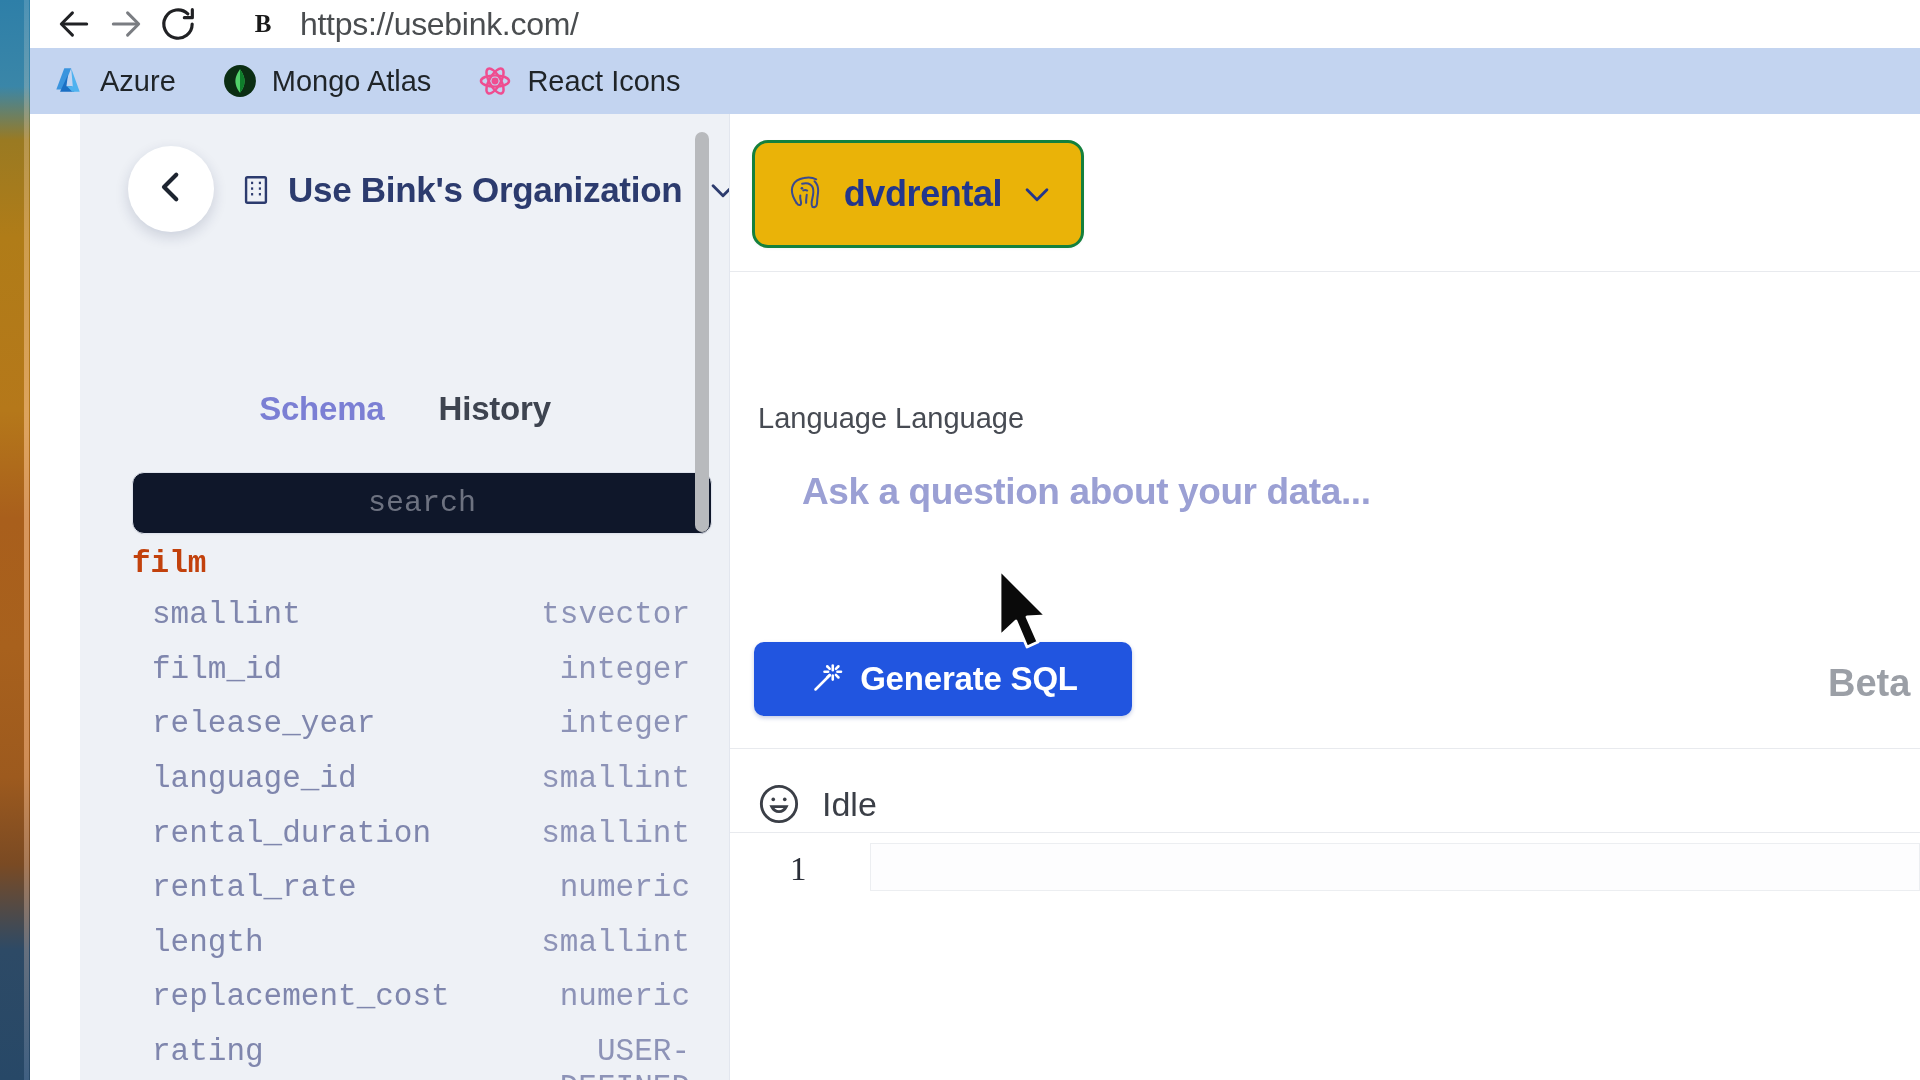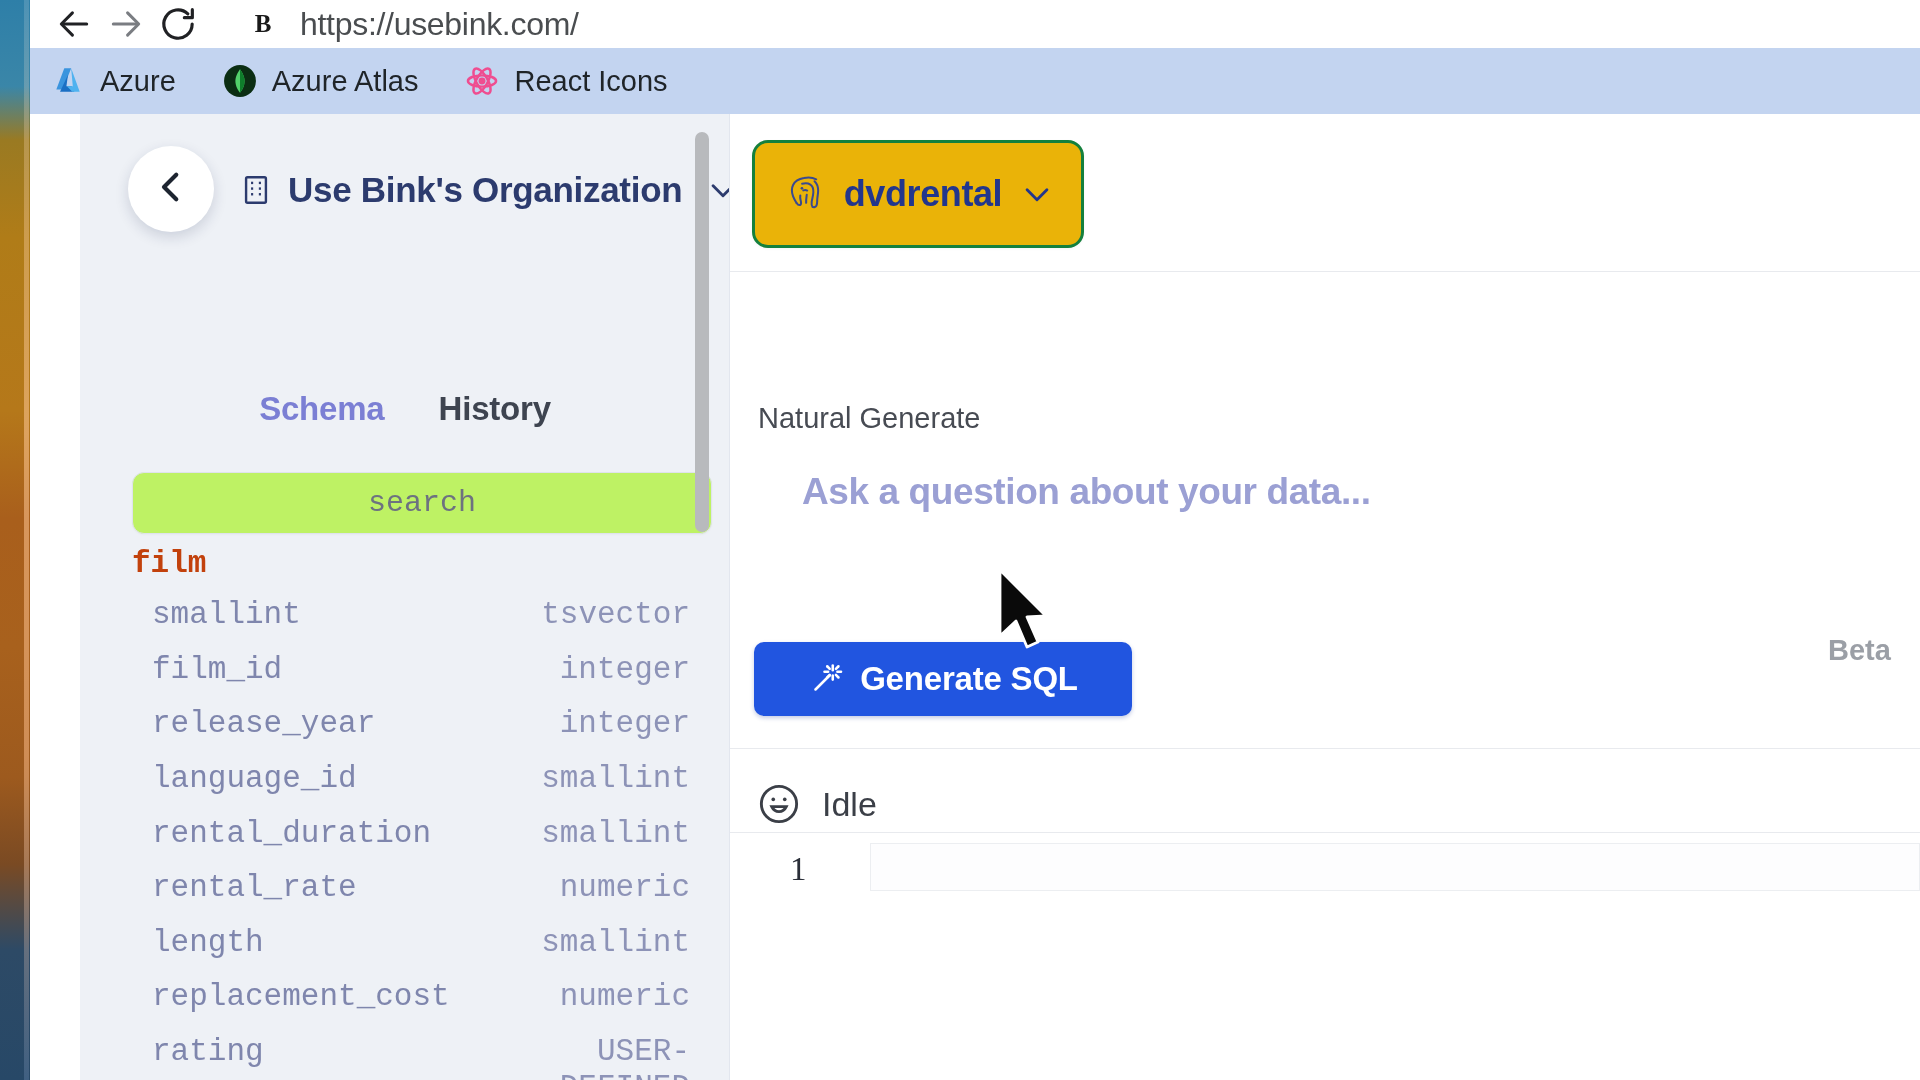--- a/index.html
+++ b/index.html
@@ -134,21 +134,21 @@
   }
   .tab {
     font-size: 33px; font-weight: 700; letter-spacing: -0.2px;
   }
   .tab.active { color: #7b7fd4; }
   .tab.inactive { color: #3e4450; }
 
   .search-box {
     position: absolute; left: 52px; top: 358px;
     width: 580px; height: 62px;
-    background: #bef264;
+    background: #0f172a;
     border: 1px solid #dfe3ec;
     border-radius: 12px;
     display: flex; align-items: center; justify-content: center;
     box-shadow: 0 1px 2px rgba(0,0,0,0.03);
   }
   .search-box span {
     font-size: 30px; color: #6d7280;
     font-family: "Liberation Mono", monospace;
   }
 
@@ -237,22 +237,22 @@
     display: flex; align-items: center; justify-content: center;
     gap: 16px;
     box-shadow: 0 2px 4px rgba(20,50,150,0.25);
   }
   .gen-btn-label {
     color: #ffffff; font-size: 33px; font-weight: 700; letter-spacing: -0.2px;
   }
   .wand-ico { width: 36px; height: 36px; flex:none; }
 
   .beta-label {
-    position: absolute; left: 1098px; top: 520px;
-    font-size: 29px; color: #9b9fa6; font-weight: 700;
+    position: absolute; left: 1098px; top: 548px;
+    font-size: 38px; color: #9b9fa6; font-weight: 700;
   }
 
   .divider-h2 {
     position: absolute; left: 0; top: 634px; right: 0; height: 1px;
     background: #e8eaee;
   }
 
   .status-row {
     position: absolute; left: 26px; top: 652px;
     display: flex; align-items: center; gap: 20px; margin-top: 15px;
@@ -338,21 +338,21 @@
       </div>
 
       <div class="bm">
         <span class="bm-ico">
           <svg width="34" height="34" viewBox="0 0 32 32">
             <circle cx="16" cy="16" r="15" fill="#0b2e13"></circle>
             <path d="M16 5 C19.5 10 21 14 20 19 C19.4 22.4 17.6 25 16 27 C14.4 25 12.6 22.4 12 19 C11 14 12.5 10 16 5 Z" fill="#52d16a"></path>
             <path d="M16 5 C19.5 10 21 14 20 19 C19.4 22.4 17.6 25 16 27 Z" fill="#0f7d2b"></path>
           </svg>
         </span>
-        <span>Azure Atlas</span>
+        <span>Mongo Atlas</span>
       </div>
 
       <div class="bm">
         <span class="bm-ico">
           <svg width="36" height="36" viewBox="0 0 32 32">
             <g stroke="#ef4d90" stroke-width="2.2" fill="none">
               <ellipse cx="16" cy="16" rx="12.5" ry="5"></ellipse>
               <ellipse cx="16" cy="16" rx="12.5" ry="5" transform="rotate(60 16 16)"></ellipse>
               <ellipse cx="16" cy="16" rx="12.5" ry="5" transform="rotate(120 16 16)"></ellipse>
             </g>
@@ -468,21 +468,21 @@
           <span class="db-name">dvdrental</span>
           <span class="db-caret">
             <svg width="34" height="34" viewBox="0 0 24 24" fill="none" stroke="#22368c" stroke-width="2" stroke-linecap="round" stroke-linejoin="round">
               <polyline points="5 9 12 16 19 9"></polyline>
             </svg>
           </span>
         </div>
 
         <div class="divider-h"></div>
 
-        <div class="nl-label">Natural Generate</div>
+        <div class="nl-label">Language Language</div>
 
         <div class="nl-placeholder">Ask a question about your data...</div>
 
         <div class="gen-btn">
           <span class="wand-ico">
             <svg width="36" height="36" viewBox="0 0 24 24" fill="none" stroke="#ffffff" stroke-width="1.7" stroke-linecap="round">
               <line x1="14.5" y1="9.5" x2="5" y2="19"></line>
               <line x1="16.5" y1="3" x2="16.5" y2="6.2"></line>
               <line x1="16.5" y1="9.6" x2="16.5" y2="12.4"></line>
               <line x1="11" y1="7.2" x2="13.4" y2="7.2"></line>

